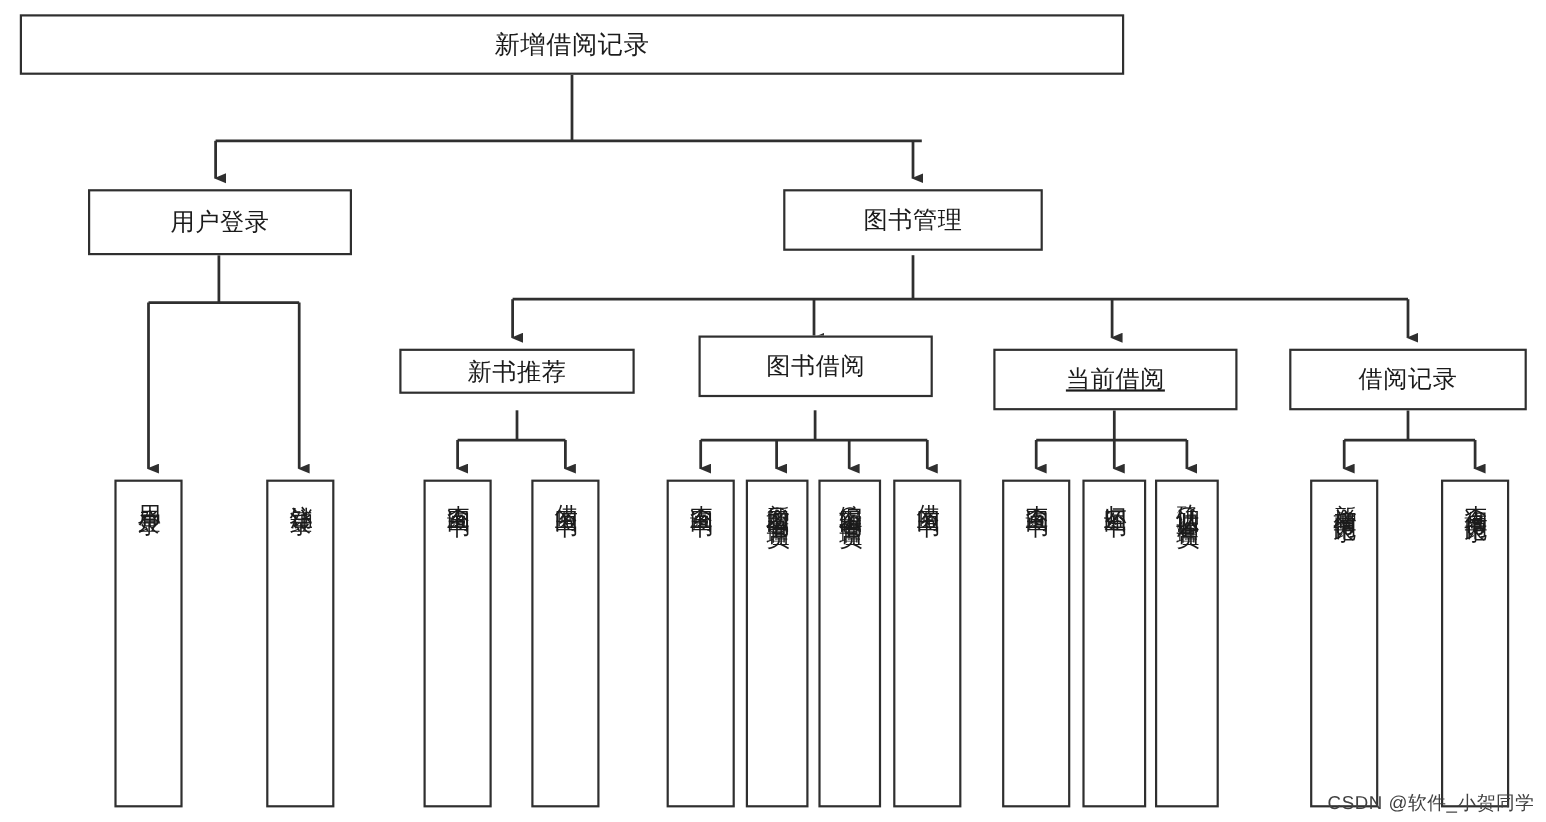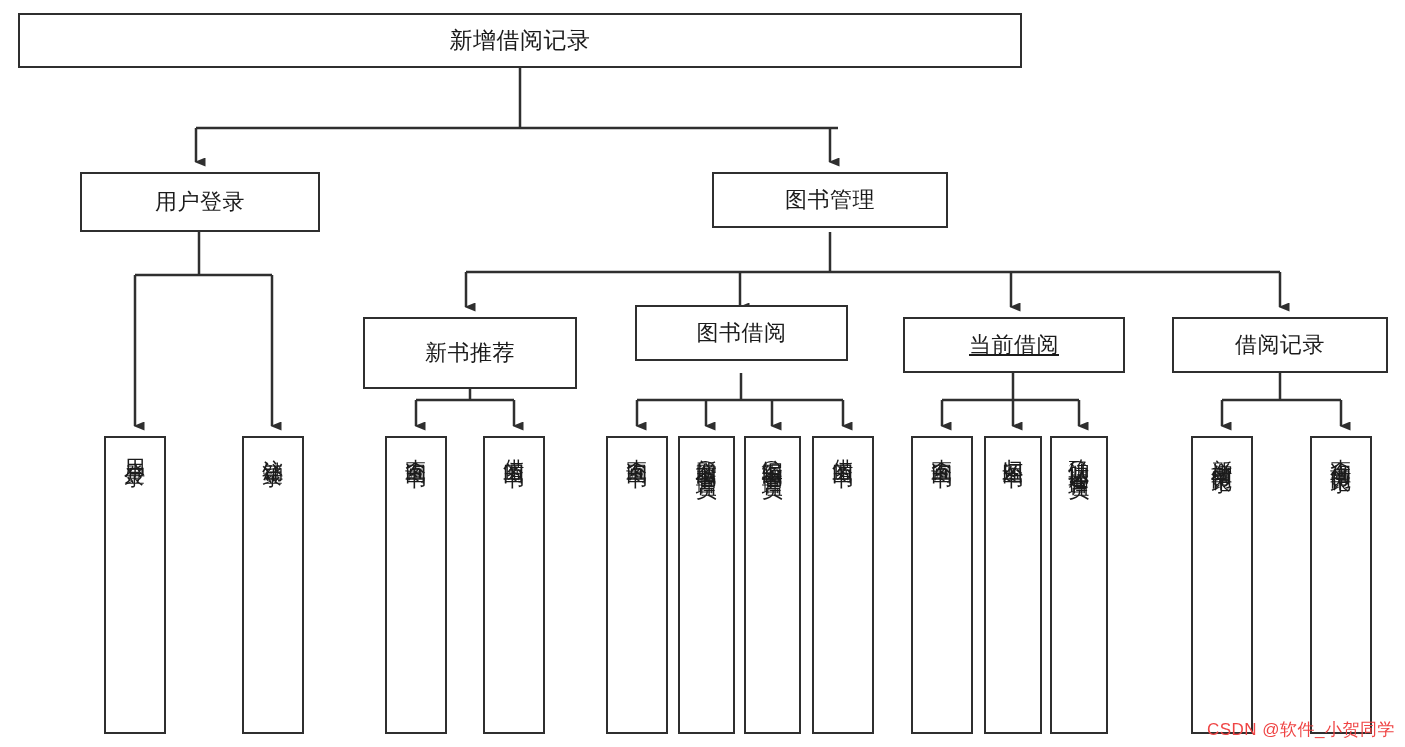--- a/index.html
+++ b/index.html
@@ -57,21 +57,21 @@
     padding-top: 4px;
     white-space: nowrap;
   }
   .node.root .label { font-size: 23px; }
 
   .watermark {
     position: absolute;
     right: 10px;
     bottom: 6px;
     font-size: 17px;
-    color: #ef4444;
+    color: #404040;
     white-space: nowrap;
     letter-spacing: 0.5px;
   }
 </style>
 </head>
 <body>
 
 <div id="canvas">
 
   <svg class="edges" viewBox="0 0 1405 747">
@@ -129,21 +129,21 @@
   </div>
 
   <div class="node horiz" style="left:80px; top:172px; width:240px; height:60px;">
     <span class="label">用户登录</span>
   </div>
 
   <div class="node horiz" style="left:712px; top:172px; width:236px; height:56px;">
     <span class="label">图书管理</span>
   </div>
 
-  <div class="node horiz" style="left:363px; top:317px; width:214px; height:72px;">
+  <div class="node horiz" style="left:363px; top:317px; width:214px; height:41px;">
     <span class="label">新书推荐</span>
   </div>
 
   <div class="node horiz" style="left:635px; top:305px; width:213px; height:56px;">
     <span class="label">图书借阅</span>
   </div>
 
   <div class="node horiz" style="left:903px; top:317px; width:222px; height:56px;text-decoration:underline;">
     <span class="label">当前借阅</span>
   </div>

